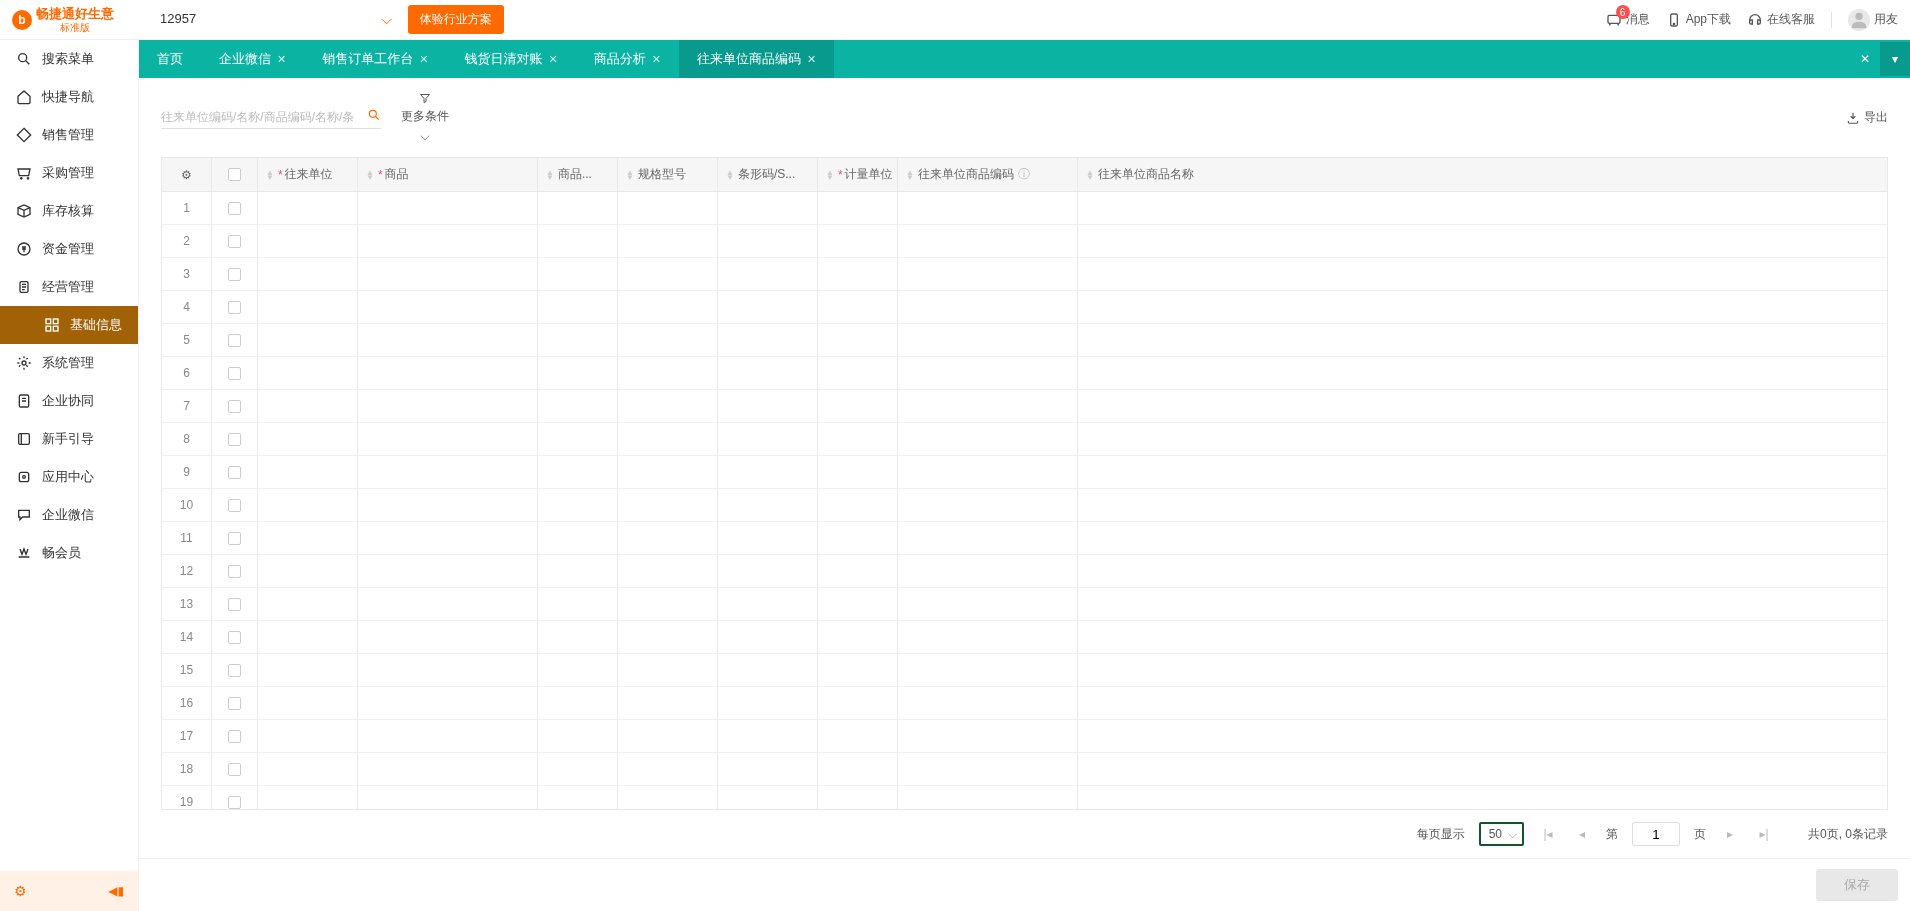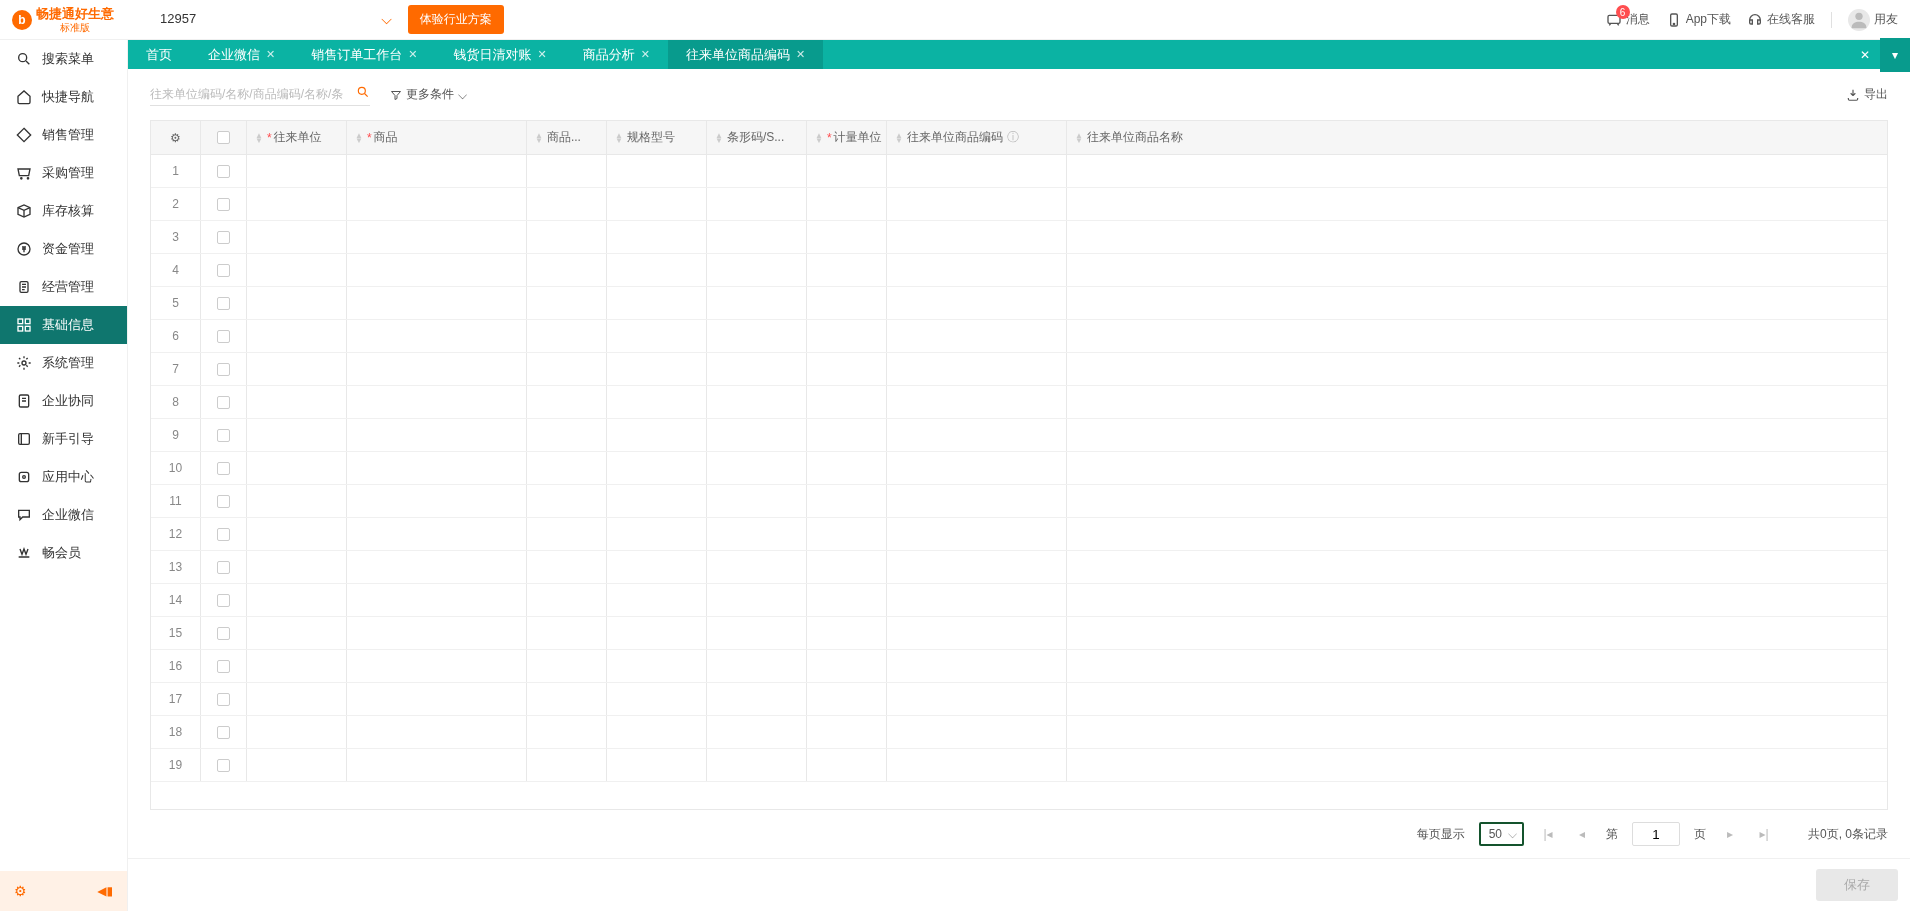--- a/index.html
+++ b/index.html
@@ -20,46 +20,46 @@
 .header-spacer { flex: 1; }
 .header-right { display: flex; align-items: center; gap: 16px; }
 .hr-item { display: flex; align-items: center; gap: 4px; cursor: pointer; color: #555; font-size: 12px; position: relative; }
 .hr-icon { width: 16px; height: 16px; display: inline-flex; align-items: center; justify-content: center; }
 .badge { position: absolute; top: -6px; left: 10px; background: #ff4d4f; color: #fff; border-radius: 8px; font-size: 10px; min-width: 14px; height: 14px; display: flex; align-items: center; justify-content: center; padding: 0 3px; }
 .vdiv { width: 1px; height: 16px; background: #e0e0e0; }
 .avatar { width: 22px; height: 22px; background: #e8e8e8; border-radius: 50%; display: flex; align-items: center; justify-content: center; }
 
 
 .body { display: flex; flex: 1; min-height: 0; }
-.sidebar { width: 128px; background: #fff; border-right: 1px solid #f0f0f0; display: flex; flex-direction: column; }
+.sidebar { width: 139px; background: #fff; border-right: 1px solid #f0f0f0; display: flex; flex-direction: column; }
 .side-items { flex: 1; overflow: auto; }
 .side-item { display: flex; align-items: center; gap: 10px; padding: 10px 16px; cursor: pointer; color: #333; font-size: 13px; }
-.side-item.active { background: #0f766e; color: #fff; }
+.side-item.active { background: #a16207; color: #fff; justify-content: flex-end; }
 .side-icon { width: 16px; height: 16px; display: inline-flex; align-items: center; justify-content: center; }
 .side-footer { height: 40px; background: #fff1e6; display: flex; align-items: center; justify-content: space-between; padding: 0 14px; }
 .gear-icon { color: #ff6a00; font-size: 14px; }
 .collapse-icon { color: #ff6a00; font-size: 12px; }
 
 
 .main { flex: 1; display: flex; flex-direction: column; min-width: 0; }
-.tabs { display: flex; align-items: center; background: #0bb3a3; height: 29px; color: #fff; position: relative; }
+.tabs { display: flex; align-items: center; background: #0bb3a3; height: 38px; color: #fff; position: relative; }
 .tab { display: flex; align-items: center; padding: 0 18px; height: 100%; cursor: pointer; font-size: 13px; gap: 6px; }
 .tab.active { background: #089b8d; }
 .tab-close { font-size: 11px; opacity: 0.8; cursor: pointer; }
 .tabs-end { margin-left: auto; display: flex; align-items: center; }
 .tabs-end .iconbtn { width: 30px; height: 34px; display: flex; align-items: center; justify-content: center; cursor: pointer; color: #fff; }
 .tabs-end .iconbtn:last-child { background: #089b8d; }
 
 
 .toolbar { display: flex; align-items: center; padding: 14px 22px; gap: 20px; }
 .search-box { position: relative; width: 220px; }
 .search-input { width: 100%; border: none; border-bottom: 1px solid #e0e0e0; padding: 4px 22px 4px 0; font-size: 12px; outline: none; color: #333; }
 .search-input::placeholder { color: #bbb; }
 .search-icon { position: absolute; right: 0; top: 2px; color: #ff6a00; cursor: pointer; }
-.more-cond { display: flex; align-items: center; gap: 4px; cursor: pointer; color: #555; font-size: 12px; }
+.more-cond { display: flex; align-items: center; gap: 4px; cursor: pointer; color: #555; font-size: 12px; flex-direction: column; }
 .toolbar-spacer { flex: 1; }
 .export-btn { display: flex; align-items: center; gap: 4px; cursor: pointer; color: #555; font-size: 12px; }
 
 
 .table-wrap { margin: 0 22px; border: 1px solid #e8e8e8; flex: 1; display: flex; flex-direction: column; min-height: 0; }
 .thead { display: flex; background: #f6f6f6; border-bottom: 1px solid #e8e8e8; height: 34px; }
 .th, .td { border-right: 1px solid #e8e8e8; display: flex; align-items: center; padding: 0 8px; font-size: 12px; overflow: hidden; text-overflow: ellipsis; white-space: nowrap; }
 .th:last-child, .td:last-child { border-right: none; }
 .th { color: #666; position: relative; }
 .sort-icon { display: inline-flex; flex-direction: column; margin-right: 4px; line-height: 5px; color: #ccc; font-size: 8px; }

